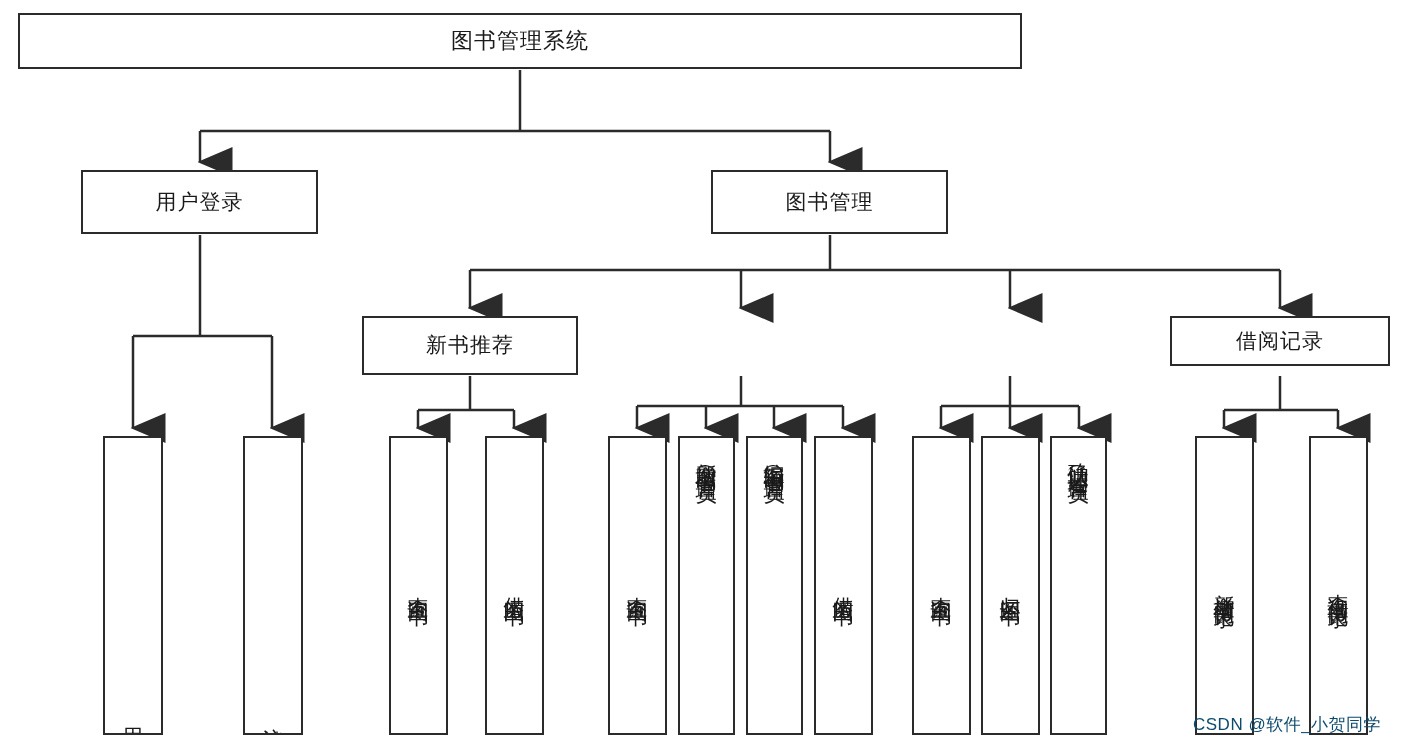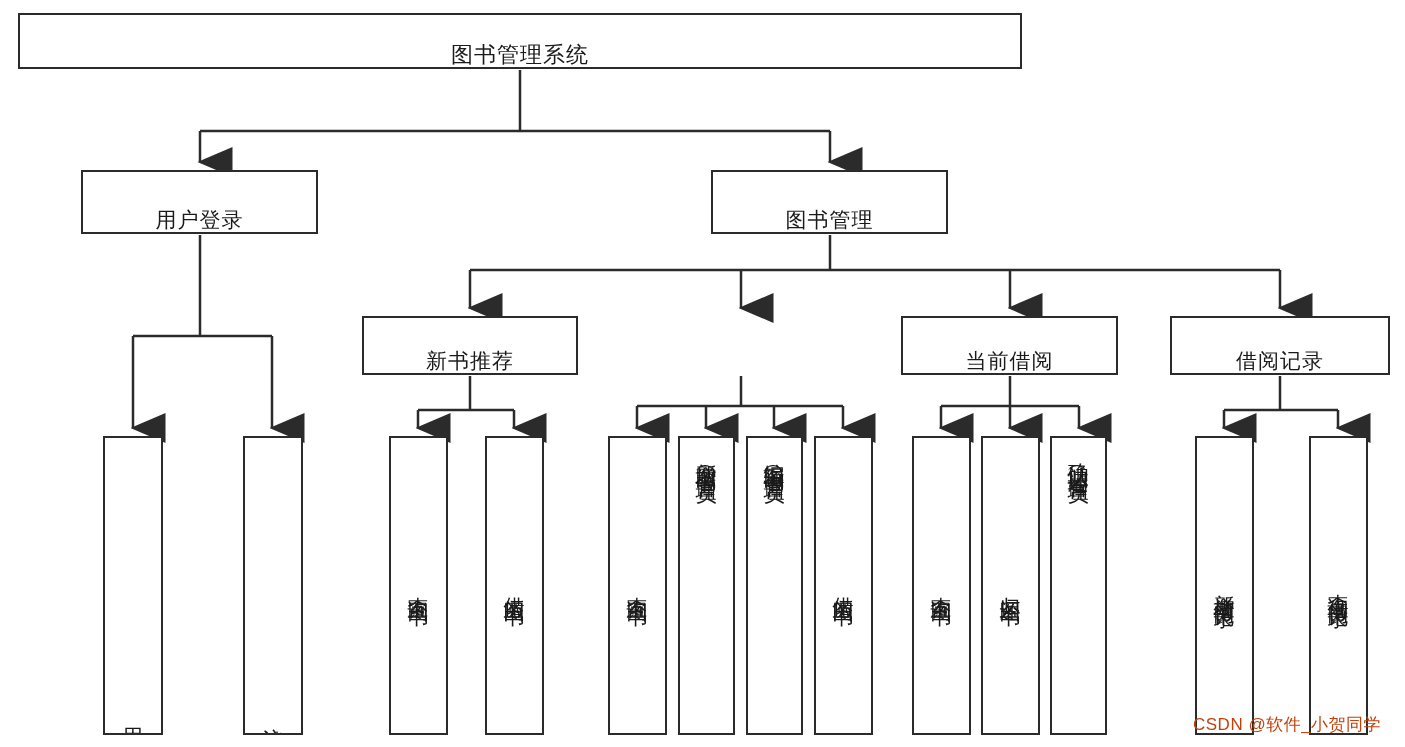--- a/index.html
+++ b/index.html
@@ -25,21 +25,21 @@
     width: 1405px;
     height: 747px;
     pointer-events: none;
   }
   .node {
     position: absolute;
     box-sizing: border-box;
     background: #ffffff;
     border: 2px solid #2b2b2b;
     display: flex;
-    align-items: flex-end;
+    align-items: center;
     justify-content: center;
     text-align: center;
     color: #1a1a1a;
     overflow: hidden;
   }
   .node .lbl {
     display: block;
     line-height: 1.15;
     white-space: pre;
   }
@@ -71,21 +71,21 @@
   }
   .node.v.mid {
     align-items: center;
     padding-bottom: 0;
   }
   #watermark {
     position: absolute;
     left: 1193px;
     top: 713px;
     font-size: 17px;
-    color: #c2410c;
+    color: #0c4a6e;
     white-space: nowrap;
     letter-spacing: 0.5px;
   }
 </style>
 </head>
 <body>
 
 <div id="canvas">
 
   <svg id="edges" viewBox="0 0 1405 747" xmlns="http://www.w3.org/2000/svg">
@@ -145,24 +145,21 @@
   <div class="node h" style="left:81px; top:170px; width:237px; height:64px;">
     <span class="lbl">用户登录</span>
   </div>
   <div class="node h" style="left:362px; top:316px; width:216px; height:59px;">
     <span class="lbl">新书推荐</span>
   </div>
 
   <div class="node h" style="left:711px; top:170px; width:237px; height:64px;">
     <span class="lbl">图书管理</span>
   </div>
-  <div class="node h" style="left:901px; top:316px; width:217px; height:59px;">
-    <span class="lbl">当前借阅</span>
-  </div>
-  <div class="node h" style="left:1170px; top:316px; width:220px; height:59px;">
+  <div class="node h" style="left:1170px; top:316px; width:220px; height:50px;">
     <span class="lbl">借阅记录</span>
   </div>
 
   <div class="node v" style="left:103px; top:436px; width:60px; height:299px;">
     <span class="lbl">用户登录</span>
   </div>
   <div class="node v" style="left:243px; top:436px; width:60px; height:299px;">
     <span class="lbl">注销登录</span>
   </div>
 

